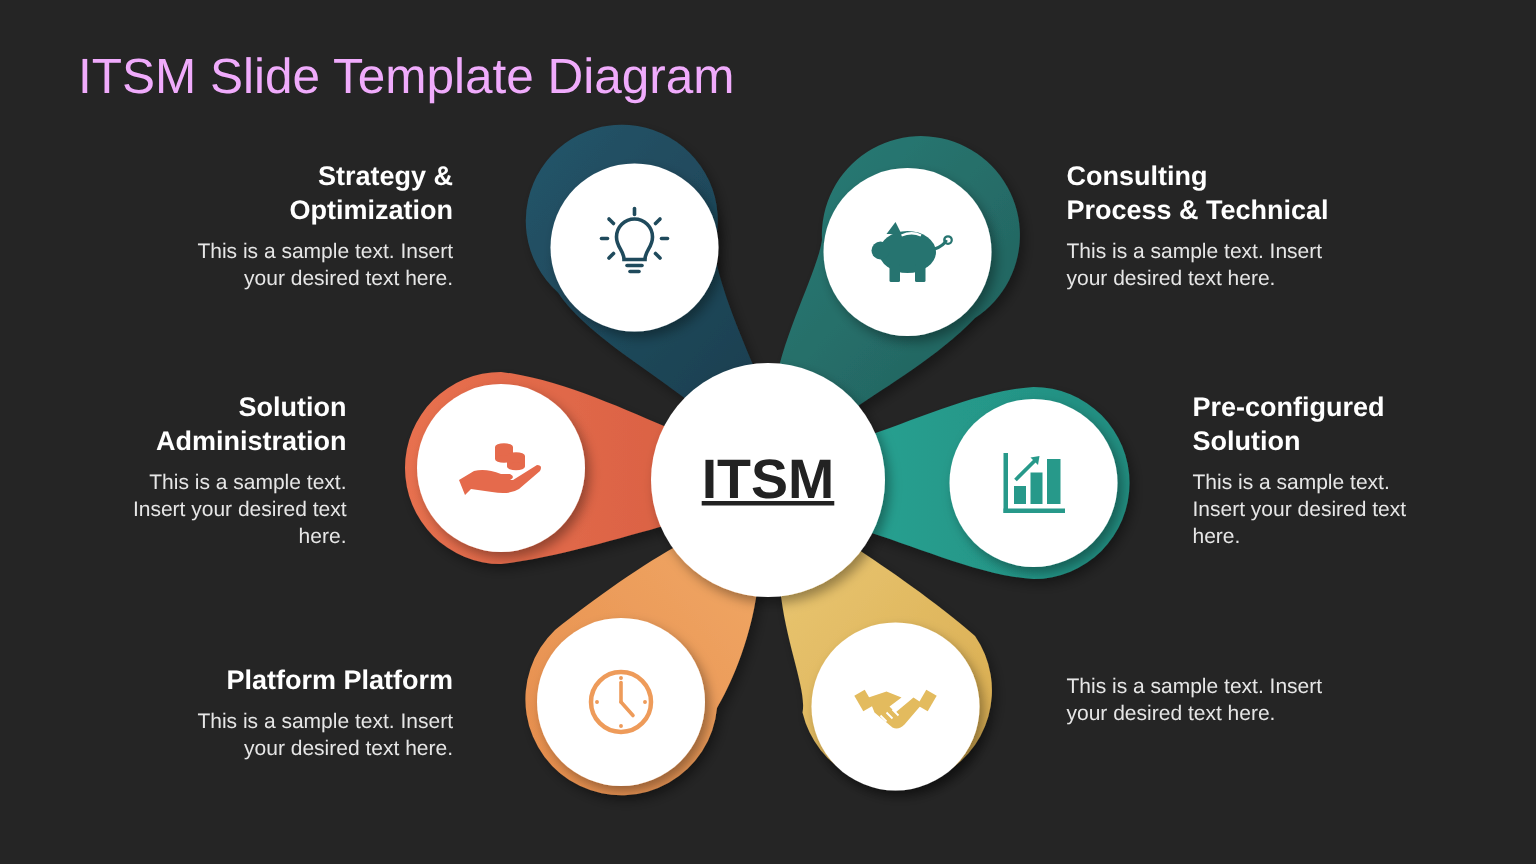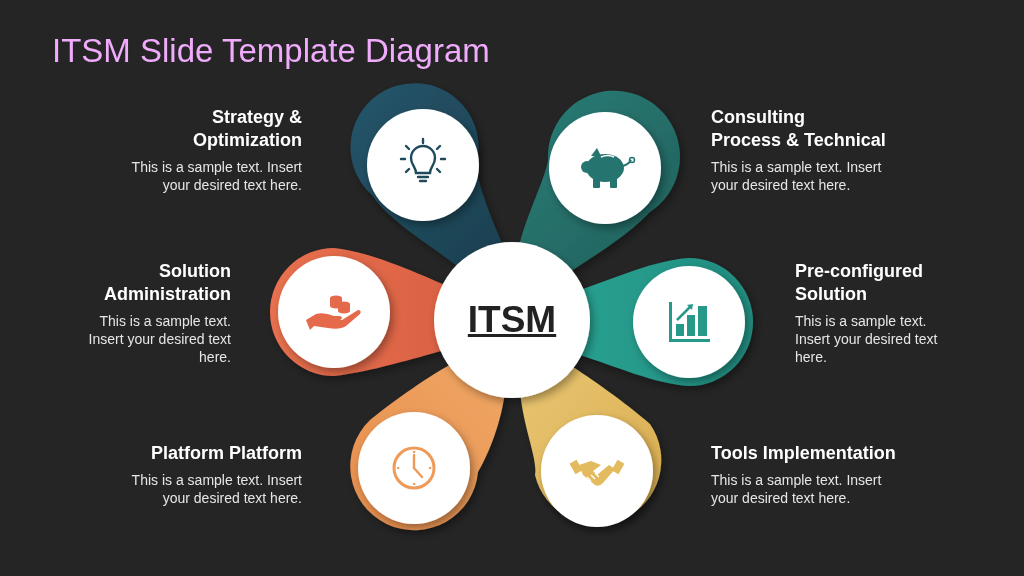--- a/index.html
+++ b/index.html
@@ -210,20 +210,17 @@
   <div class="heading">
     <div>Platform Platform</div>
   </div>
   <div class="body">
     <div>This is a sample text. Insert</div>
     <div>your desired text here.</div>
   </div>
 </div>
 
 <div class="label left-al" style="left:711px; top:442px; width:240px;">
-  <div class="heading">
-    <div>Tools Implementation</div>
-  </div>
   <div class="body">
     <div>This is a sample text. Insert</div>
     <div>your desired text here.</div>
   </div>
 </div>
 
 </body></html>

